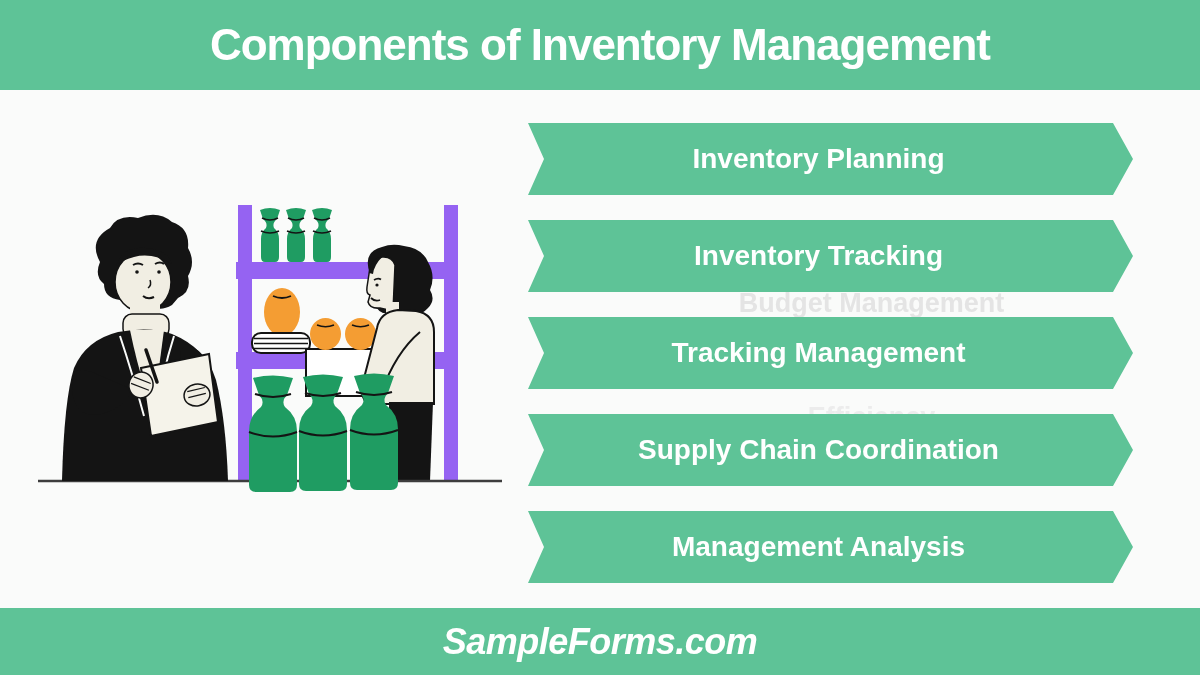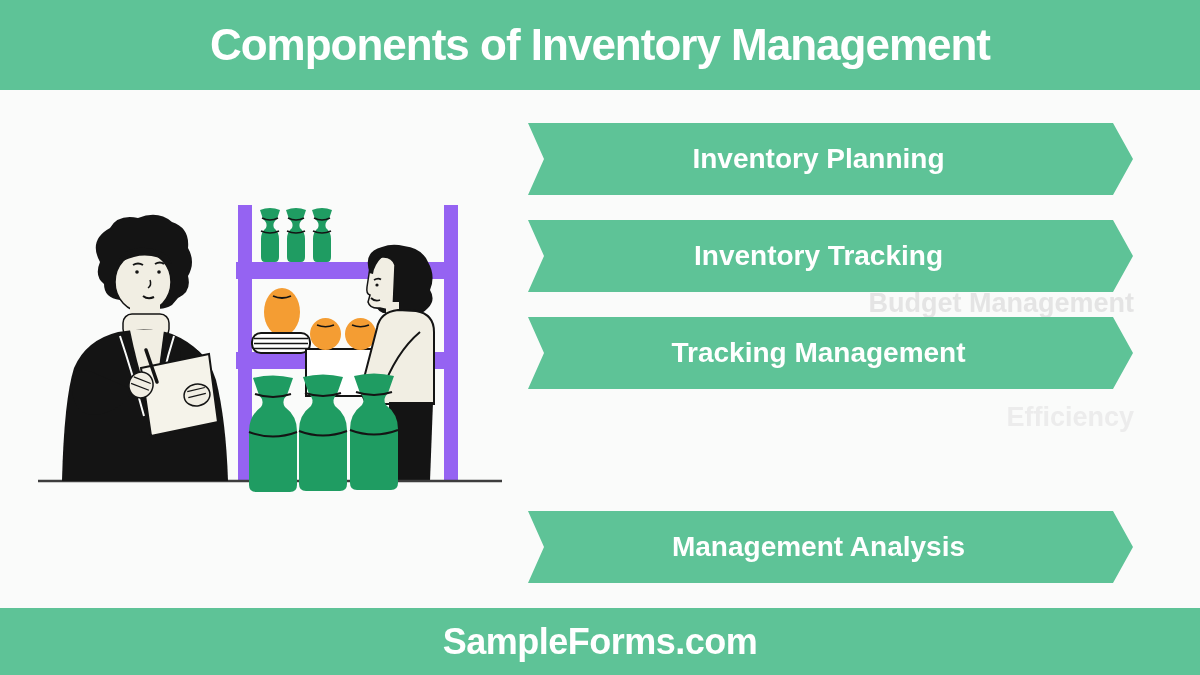--- a/index.html
+++ b/index.html
@@ -13,37 +13,37 @@
     position:absolute;left:0;width:1200px;background:#5ec397;
     display:flex;align-items:center;justify-content:center;
   }
   .band.top{top:0;height:90px;}
   .band.bottom{top:608px;height:67px;}
   .title{
     color:#fff;font-size:44px;font-weight:bold;letter-spacing:-1px;
     white-space:nowrap;
   }
   .brand{
-    color:#fff;font-size:36px;font-weight:bold;letter-spacing:-0.5px;
+    color:#fff;font-size:36px;font-weight:bold;letter-spacing:-0.5px;font-style:italic;
   }
   
   .arrow{
     position:absolute;left:528px;width:605px;height:72px;background:#5ec397;
     clip-path:polygon(0 0,585px 0,100% 50%,585px 100%,0 100%,16px 50%);
     display:flex;align-items:center;justify-content:center;
     z-index:2;
   }
   .arrow span{
     color:#fff;font-size:28px;font-weight:bold;letter-spacing:0;
     padding-right:24px;white-space:nowrap;
   }
   .a1{top:123px}.a2{top:220px}.a3{top:317px}.a4{top:414px}.a5{top:511px}
   
   .ghost{
-    position:absolute;left:524px;width:585px;text-align:right;
+    position:absolute;left:554px;width:585px;text-align:center;
     font-size:27px;font-weight:bold;color:#e4e4e4;z-index:1;
     transform:translateX(25px);white-space:nowrap;
   }
   .g1{top:288px;}
   .g2{top:402px;color:#ececec;}
   
   .illus{position:absolute;left:0;top:180px;z-index:0;}
 </style>
 </head>
 <body>
@@ -161,20 +161,23 @@
 
   <div class="arrow a2">
     <span>Inventory Tracking</span>
   </div>
   <div class="arrow a1">
     <span>Inventory Planning</span>
   </div>
   <div class="arrow a3">
     <span>Tracking Management</span>
   </div>
+  <div class="arrow a4">
+    <span>Supply Chain Coordination</span>
+  </div>
   <div class="arrow a5">
     <span>Management Analysis</span>
   </div>
 
   <footer class="band bottom">
     <div class="brand">SampleForms.com</div>
   </footer>
 
 </div>
 

